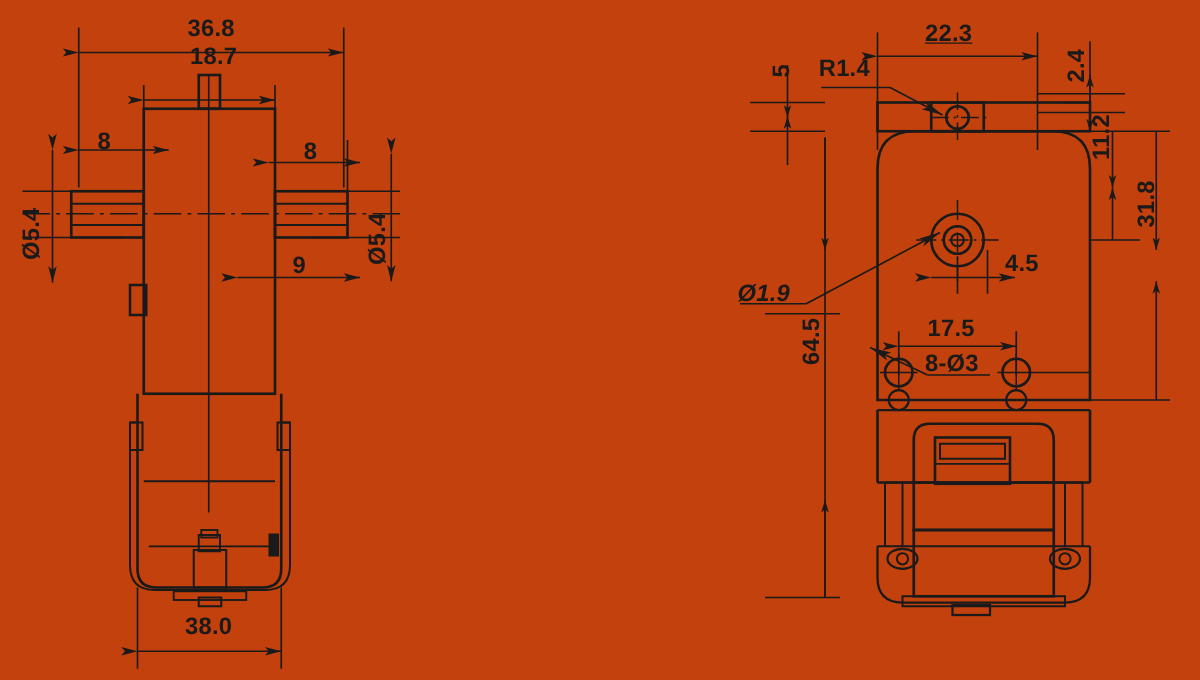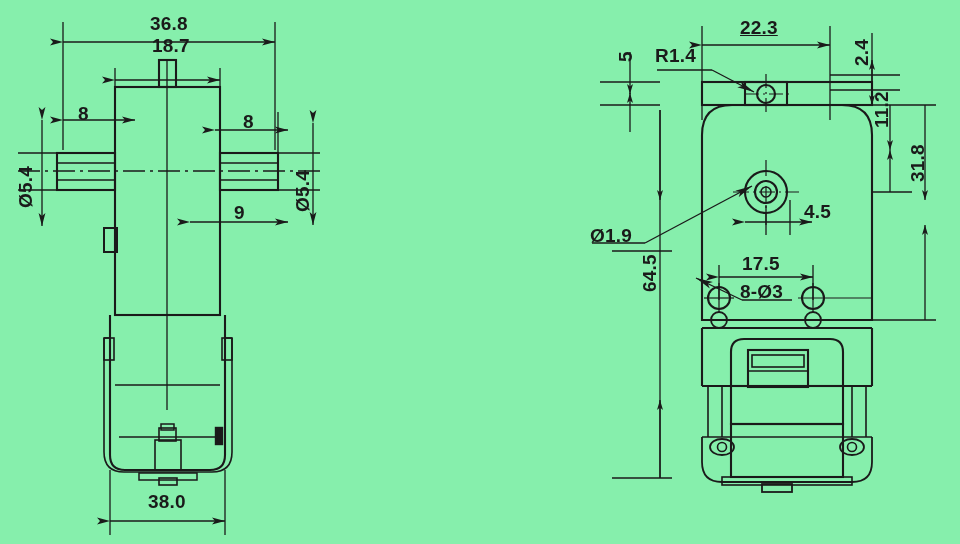--- a/index.html
+++ b/index.html
@@ -4,21 +4,21 @@
 <style>
   html, body {
     margin: 0;
     padding: 0;
     background: #ffffff;
   }
   #root {
     position: relative;
     width: 960px;
     height: 544px;
-    background: #86efac;
+    background: #c2410c;
     overflow: hidden;
     font-family: "Liberation Sans", sans-serif;
   }
   #drawing {
     position: absolute;
     left: 0;
     top: 0;
     width: 960px;
     height: 544px;
   }
@@ -254,21 +254,21 @@
   <div class="dim-text" style="left:243px; top:112px;">8</div>
   <div class="dim-text" style="left:234px; top:203px;">9</div>
   <div class="dim-text rot" style="left:16px; top:208px;">Ø5.4</div>
   <div class="dim-text rot" style="left:293px; top:212px;">Ø5.4</div>
   <div class="dim-text" style="left:148px; top:492px;">38.0</div>
 
   <div class="dim-text" style="left:740px; top:18px;text-decoration:underline;">22.3</div>
   <div class="dim-text rot" style="left:852px; top:66px;">2.4</div>
   <div class="dim-text rot" style="left:616px; top:62px;">5</div>
   <div class="dim-text" style="left:655px; top:46px;">R1.4</div>
-  <div class="dim-text" style="left:590px; top:226px;">Ø1.9</div>
+  <div class="dim-text" style="left:590px; top:226px;font-style:italic;">Ø1.9</div>
   <div class="dim-text rot" style="left:872px; top:128px;">11.2</div>
   <div class="dim-text rot" style="left:908px; top:182px;">31.8</div>
   <div class="dim-text" style="left:804px; top:202px;">4.5</div>
   <div class="dim-text" style="left:742px; top:254px;">17.5</div>
   <div class="dim-text" style="left:740px; top:282px;">8-Ø3</div>
   <div class="dim-text rot" style="left:640px; top:292px;">64.5</div>
 
 </div>
 
 </body></html>

